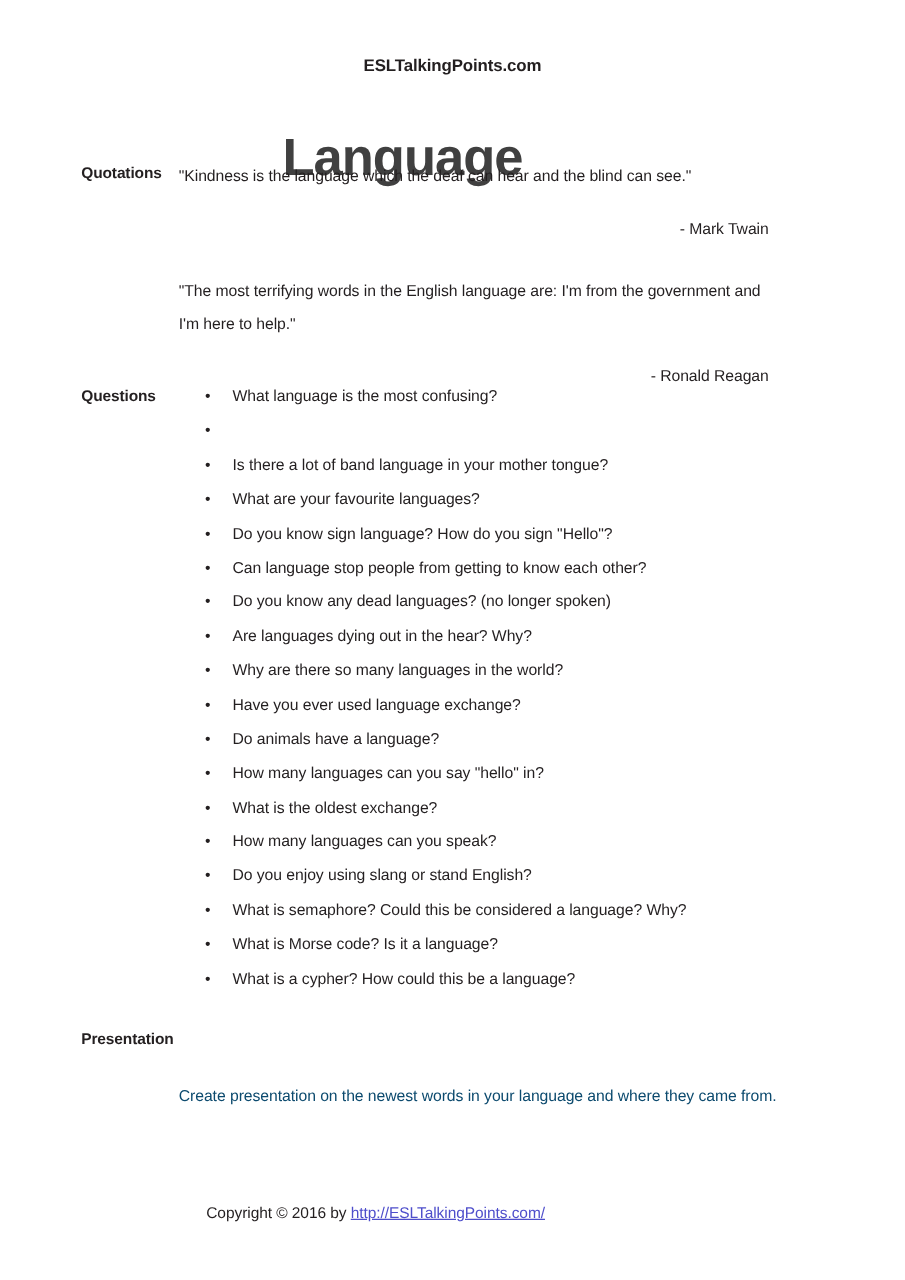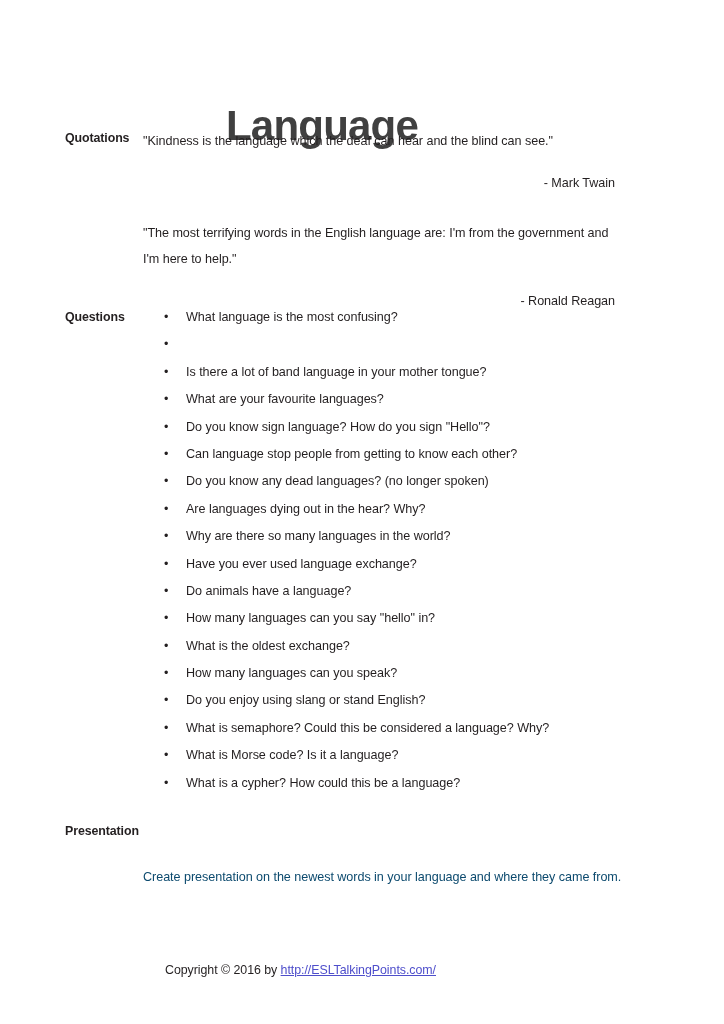--- a/index.html
+++ b/index.html
@@ -140,20 +140,21 @@
   .footer a {
     color: #4e4ecb;
     text-decoration: underline;
   }
 </style>
 </head>
 <body>
 
 <div class="page">
 
+  <div class="site-header">ESLTalkingPoints.com</div>
 
   <h1 class="doc-title">Language</h1>
 
   <div class="section-label" style="top:131px;">Quotations</div>
 
   <div class="quotations-block">
     <div class="quote">
       <span class="quote-text">"Kindness is the language which the deaf can hear and the blind can see."</span>
       <span class="quote-attrib">- Mark Twain</span>
     </div>

